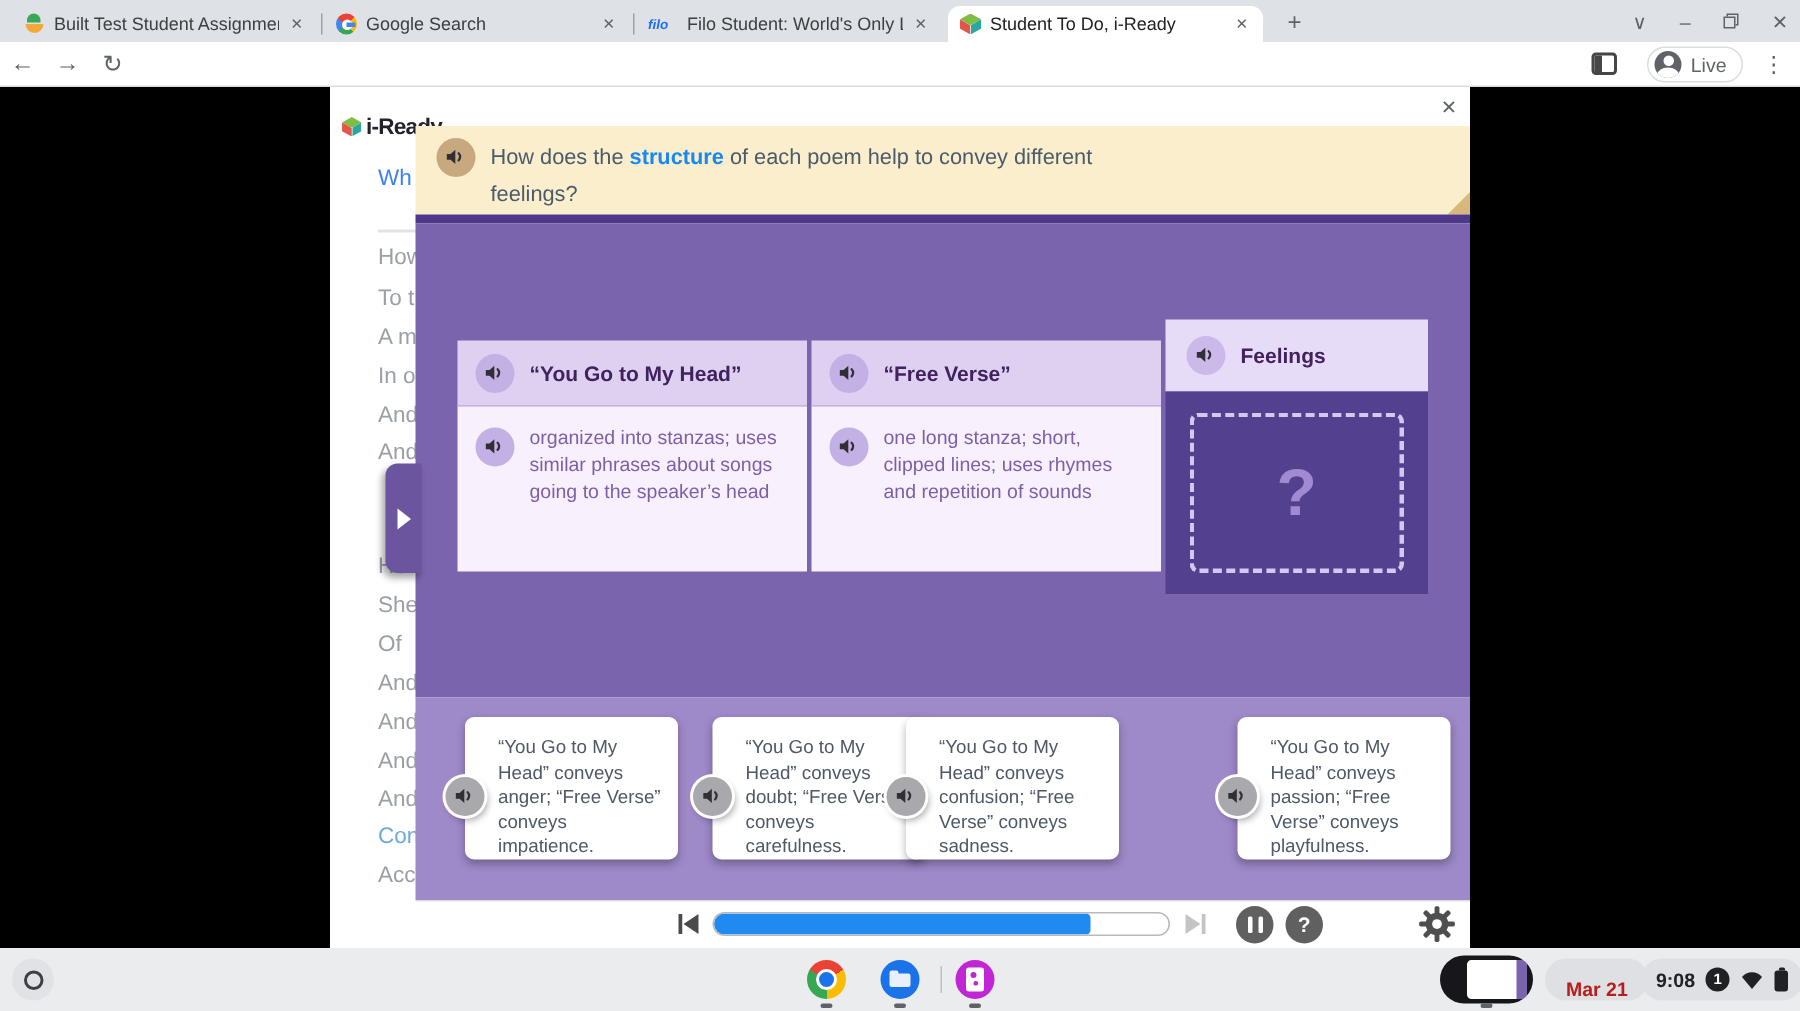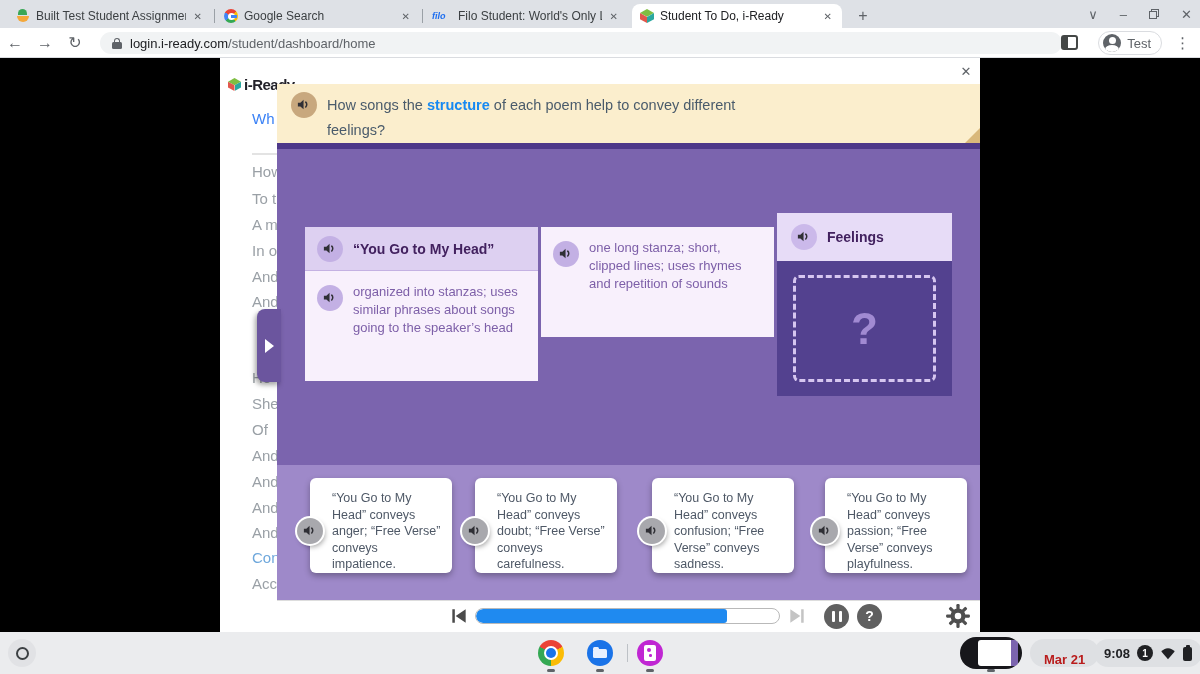--- a/index.html
+++ b/index.html
@@ -209,31 +209,24 @@
           <span></span>
         </span>
       <span>✕</span>
     </div>
   </div>
 
   <div class="addressbar">
     <span class="nav-ic">←</span>
     <span class="nav-ic">→</span>
     <span class="nav-ic">↻</span>
-    <div class="omnibox">
-      <span class="lock-ic">
-          <span class="shackle"></span>
-          <span class="bod"></span>
-        </span>
-      <span><span class="url-host">login.i-ready.com</span><span class="url-path">/student/dashboard/home</span></span>
-    </div>
     <span class="side-panel-ic"></span>
     <div class="guest-pill">
       <span class="avatar-ic"></span>
-      <span>Test</span>
+      <span>Live</span>
     </div>
     <span class="menu-dots">⋮</span>
   </div>
 
   <div class="desktop">
     <div class="page">
       <div class="frag frag-h" style="top:52px">Wh</div>
       <div class="page-rule"></div>
       <div class="frag" style="top:105px">How</div>
       <div class="frag" style="top:132px">To t</div>
@@ -264,21 +257,21 @@
   </div>
   <div class="m-close">✕</div>
 
   <div class="banner">
     <div class="spk spk-tan">
       <svg viewBox="0 0 24 24">
           <path class="sb" d="M3 9v6h4l5 4.5v-15L7 9H3z"></path>
           <path class="sw" d="M15.5 8.2a5.3 5.3 0 010 7.6"></path>
         </svg>
     </div>
-    <div class="q-text"><span>How songs the </span><span class="q-hl">structure</span><span> of each poem help to convey different feelings?</span></div>
+    <div class="q-text"><span>How does the </span><span class="q-hl">structure</span><span> of each poem help to convey different feelings?</span></div>
     <div class="banner-curl"></div>
   </div>
 
   <div class="m-strip"></div>
   <div class="m-main"></div>
   <div class="m-lower"></div>
 
   <div class="slide-tab">
       <span class="tri"></span>
     </div>
@@ -298,20 +291,29 @@
         <svg viewBox="0 0 24 24">
             <path class="sb" d="M3 9v6h4l5 4.5v-15L7 9H3z"></path>
             <path class="sw" d="M15.5 8.2a5.3 5.3 0 010 7.6"></path>
           </svg>
       </span>
       <span class="cell-text">organized into stanzas; uses similar phrases about songs going to the speaker’s head</span>
     </div>
   </div>
 
   <div class="col" style="left:541px">
+    <div class="col-head">
+      <span class="spk spk-lav">
+        <svg viewBox="0 0 24 24">
+            <path class="sb" d="M3 9v6h4l5 4.5v-15L7 9H3z"></path>
+            <path class="sw" d="M15.5 8.2a5.3 5.3 0 010 7.6"></path>
+          </svg>
+      </span>
+      <span>“Free Verse”</span>
+    </div>
     <div class="col-body">
       <span class="spk spk-lav">
         <svg viewBox="0 0 24 24">
             <path class="sb" d="M3 9v6h4l5 4.5v-15L7 9H3z"></path>
             <path class="sw" d="M15.5 8.2a5.3 5.3 0 010 7.6"></path>
           </svg>
       </span>
       <span class="cell-text">one long stanza; short, clipped lines; uses rhymes and repetition of sounds</span>
     </div>
   </div>
@@ -344,21 +346,21 @@
   </div>
   <div class="ans-card" style="left:475px">
     <div class="spk spk-gray">
       <svg viewBox="0 0 24 24">
           <path class="sb" d="M3 9v6h4l5 4.5v-15L7 9H3z"></path>
           <path class="sw" d="M15.5 8.2a5.3 5.3 0 010 7.6"></path>
         </svg>
     </div>
     <span>“You Go to My Head” conveys doubt; “Free Verse” conveys carefulness.</span>
   </div>
-  <div class="ans-card" style="left:652px">
+  <div class="ans-card" style="left:604px">
     <div class="spk spk-gray">
       <svg viewBox="0 0 24 24">
           <path class="sb" d="M3 9v6h4l5 4.5v-15L7 9H3z"></path>
           <path class="sw" d="M15.5 8.2a5.3 5.3 0 010 7.6"></path>
         </svg>
     </div>
     <span>“You Go to My Head” conveys confusion; “Free Verse” conveys sadness.</span>
   </div>
   <div class="ans-card" style="left:825px">
     <div class="spk spk-gray">

